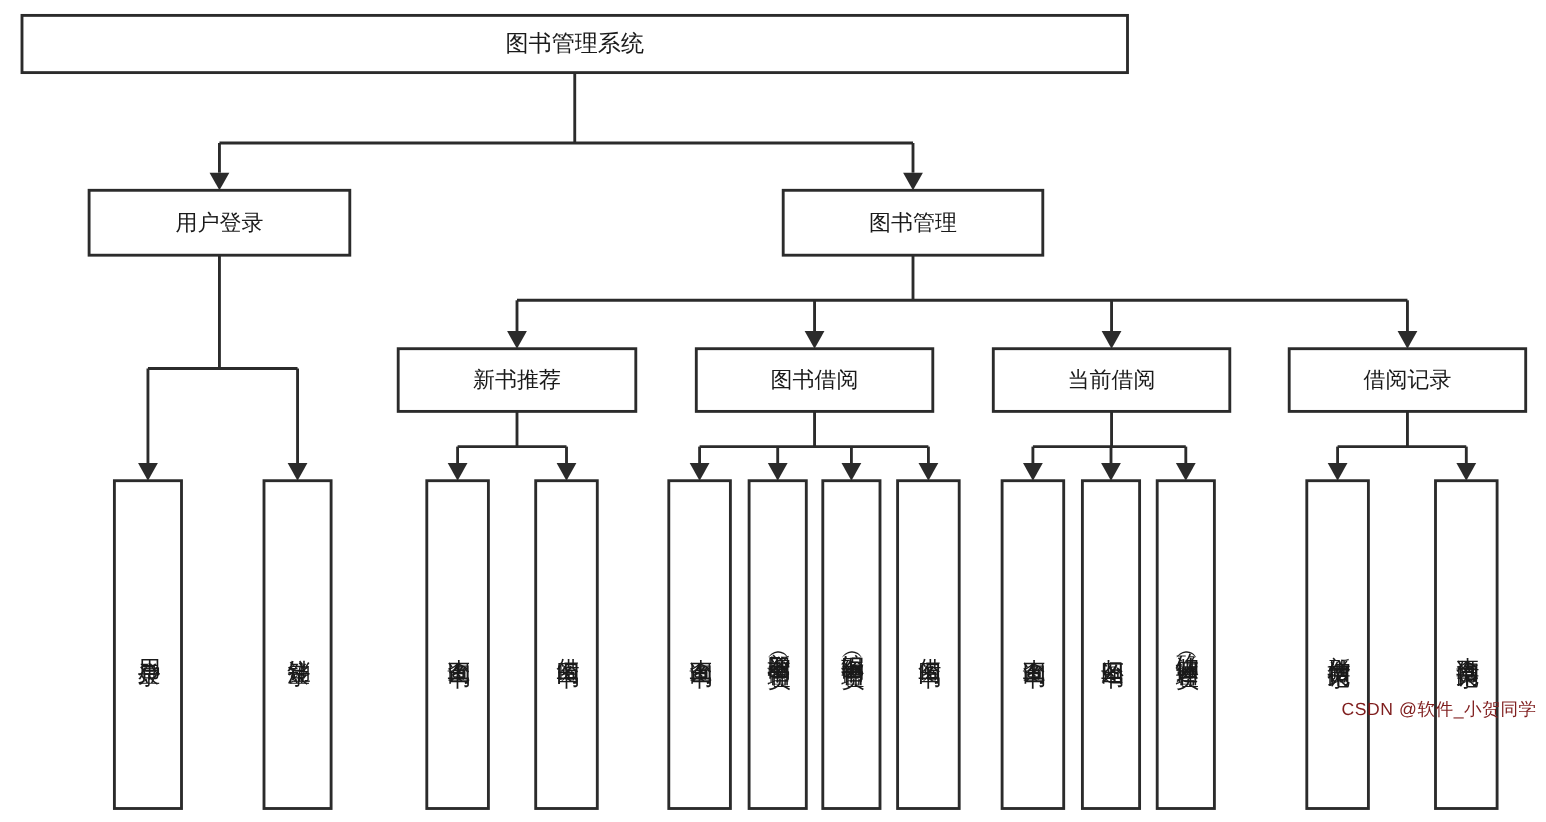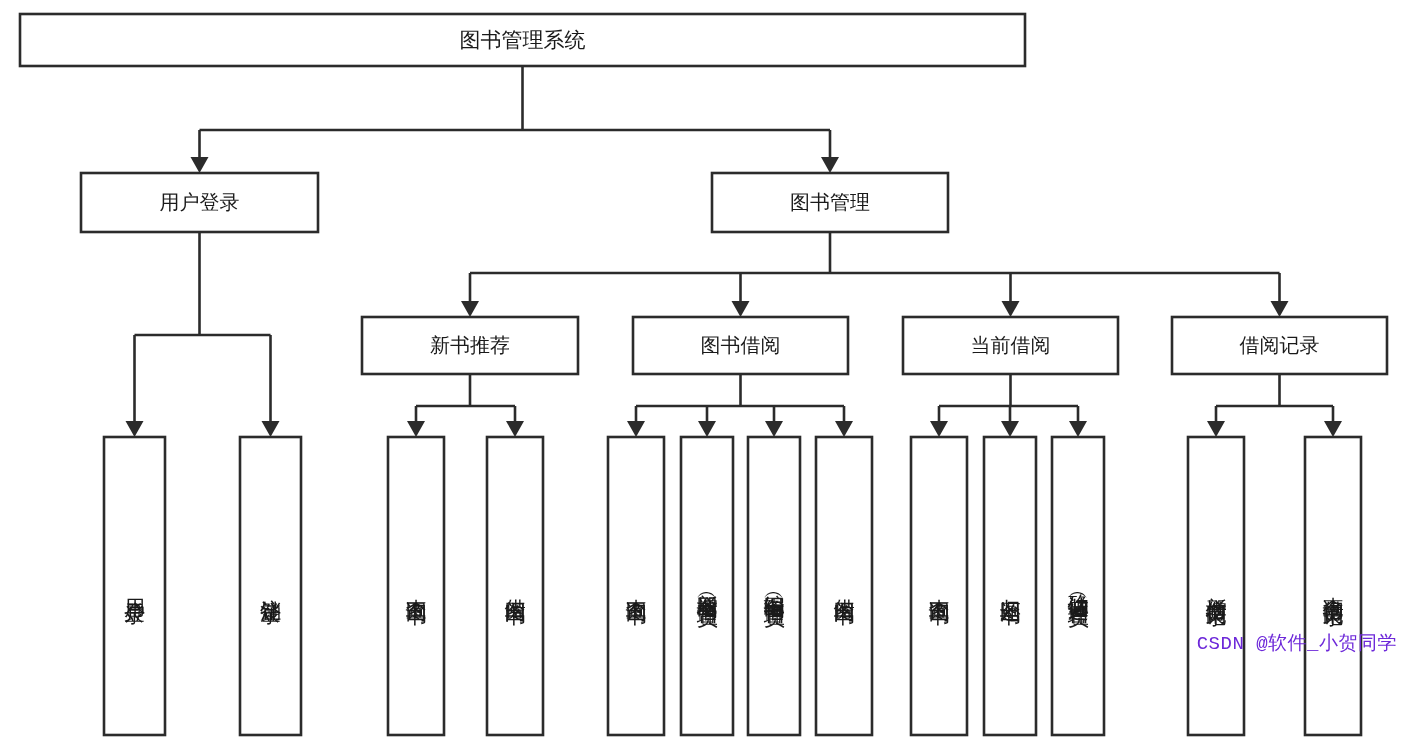--- a/index.html
+++ b/index.html
@@ -72,23 +72,23 @@
     font-size: 21px;
     line-height: 1.08;
     letter-spacing: 2px;
     color: #1a1a1a;
     white-space: nowrap;
   }
   #watermark {
     position: absolute;
     right: 8px;
     bottom: 4px;
-    font-family: Liberation Mono, monospace;
-    font-size: 19px;
-    color: #6d28d9;
+    font-family: Liberation Sans, sans-serif;
+    font-size: 16px;
+    color: #7f1d1d;
     letter-spacing: 0.5px;
     user-select: none;
   }
 </style>
 </head>
 <body>
 
 <div id="diagram-root">
 
   <svg id="diagram-svg" viewBox="0 0 1405 747">

